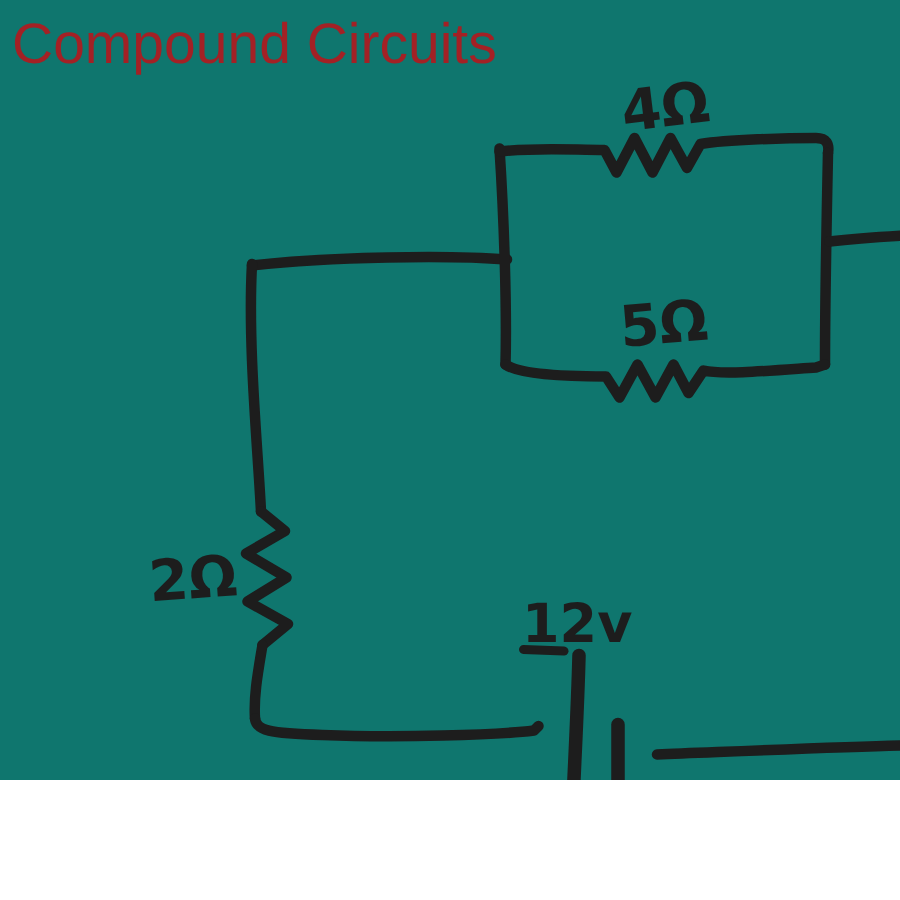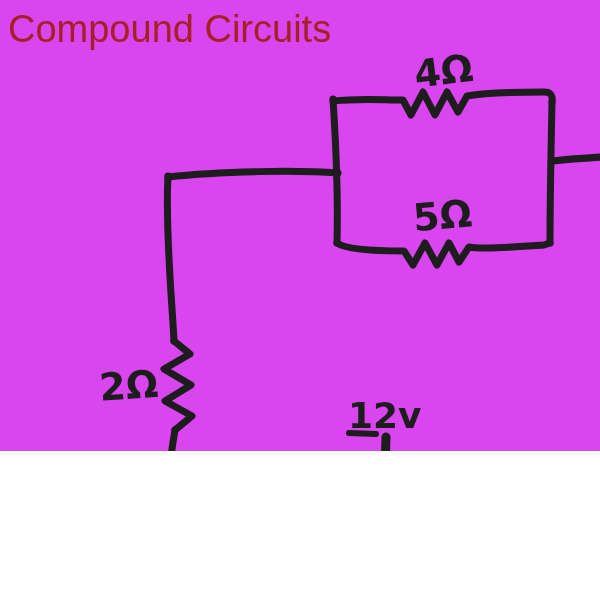--- a/index.html
+++ b/index.html
@@ -3,22 +3,22 @@
 <meta charset="utf-8">
 <style>
   html, body {
     margin: 0;
     padding: 0;
     background: #ffffff;
   }
   .canvas-wrap {
     position: relative;
     width: 600px;
-    height: 451px;
-    background: #d946ef;
+    height: 520px;
+    background: #0f766e;
     overflow: hidden;
     font-family: "Liberation Sans", sans-serif;
   }
   svg { display: block; }
   .page-title {
     font-family: "Liberation Sans", sans-serif;
     font-size: 38px;
     font-weight: 400;
     letter-spacing: 0px;
   }

